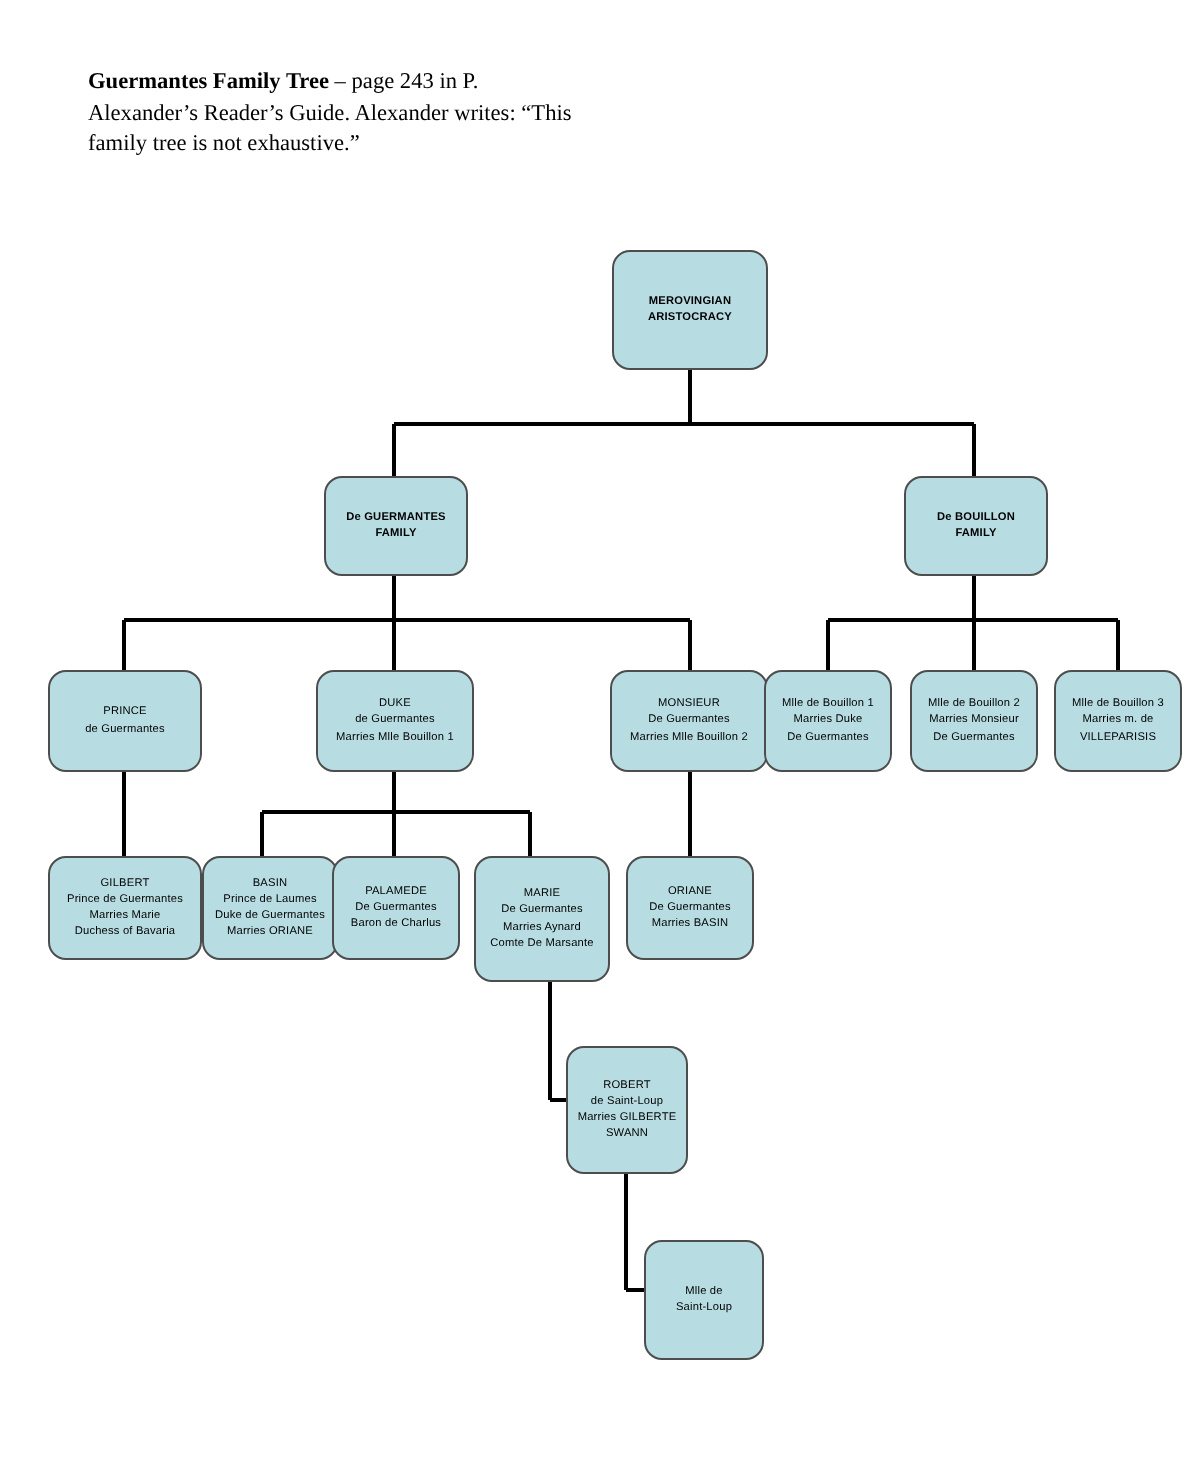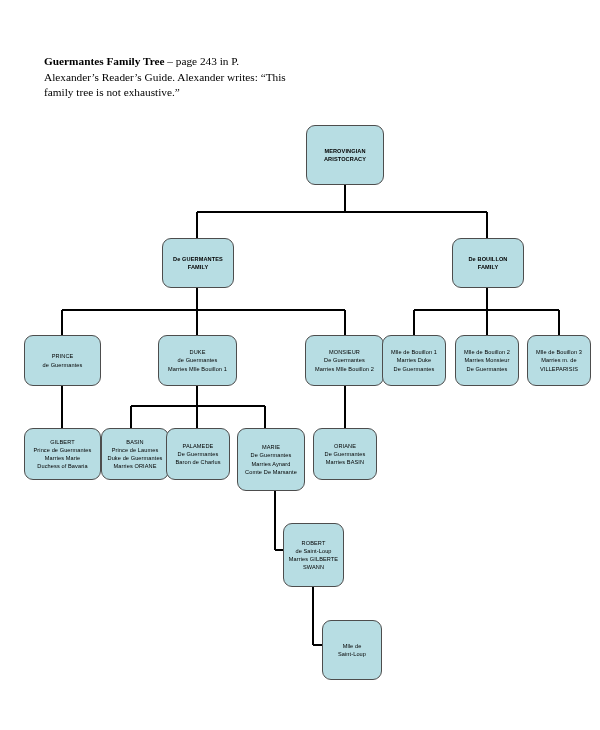--- a/index.html
+++ b/index.html
@@ -12,21 +12,21 @@
     background: #ffffff;
     font-family: "Liberation Sans", sans-serif;
     position: relative;
     overflow: hidden;
   }
 
   
   #caption {
     position: absolute;
     left: 44px;
-    top: 54px;
+    top: 34px;
     width: 250px;
     font-family: "Liberation Serif", serif;
     font-size: 11.3px;
     line-height: 15.5px;
     color: #000000;
   }
   #caption .title {
     font-weight: bold;
   }
 

